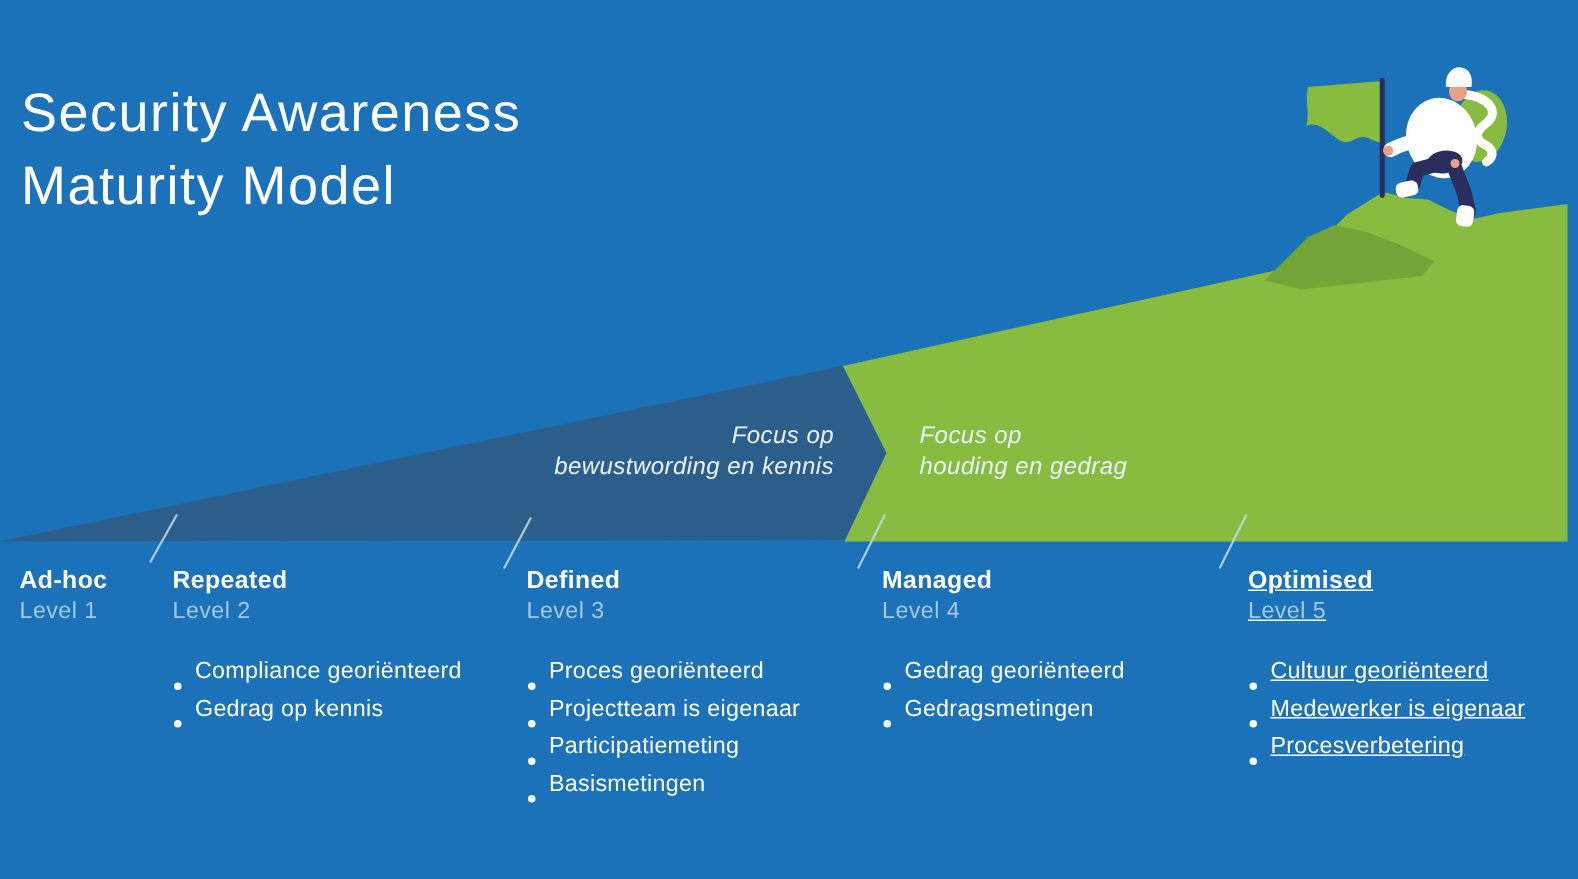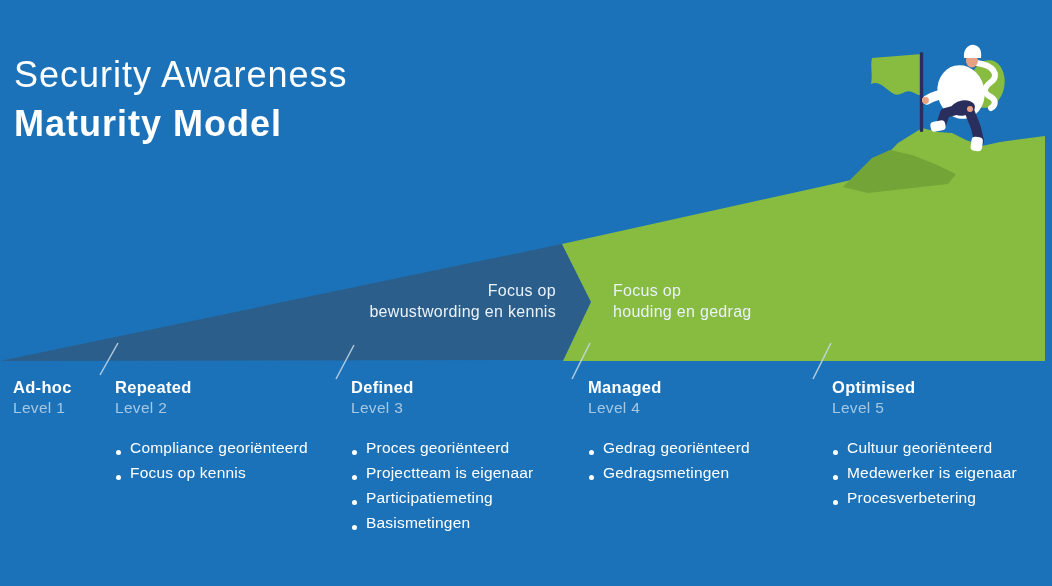--- a/index.html
+++ b/index.html
@@ -6,34 +6,34 @@
   .stage{
     position:relative;width:1052px;height:586px;overflow:hidden;
     background:#1B72B8;
     font-family:"Liberation Sans", sans-serif;
     -webkit-font-smoothing:antialiased;
   }
   .shapes{position:absolute;left:0;top:0;width:1052px;height:586px;display:block;}
 
   .title{position:absolute;left:14px;top:50px;color:#fff;}
   .title-light{font-size:36px;line-height:49px;font-weight:400;letter-spacing:1px;}
-  .title-bold{font-size:36px;line-height:49px;font-weight:700;letter-spacing:1px;}
+  .title-bold{font-size:36px;line-height:49px;font-weight:400;letter-spacing:1px;}
 
-  .focus{position:absolute;top:280px;color:#EAF2FA;font-size:16px;line-height:21px;letter-spacing:.3px;}
+  .focus{position:absolute;top:280px;color:#EAF2FA;font-size:16px;line-height:21px;letter-spacing:.3px;font-style:italic;}
   .focus-awareness{left:256px;width:300px;text-align:right;}
   .focus-behavior{left:613px;text-align:left;}
 
   .level{position:absolute;top:377px;white-space:nowrap;color:#fff;}
   .level h3{margin:0;font-size:16.5px;line-height:21px;font-weight:700;letter-spacing:.3px;}
   .level .stage-label{font-size:15.5px;line-height:20px;color:#A5C8E5;letter-spacing:.3px;}
   .level ul{list-style:none;margin:17px 0 0;padding:0;}
-  .level li{display:flex;align-items:center;font-size:15.5px;line-height:25px;letter-spacing:.2px;}
+  .level li{display:flex;align-items:flex-end;font-size:15.5px;line-height:25px;letter-spacing:.2px;}
   .level .dot{width:5px;height:5px;border-radius:50%;background:#fff;margin:10px 9px 0 1px;flex:none;}
 
-  .col-1{left:13px;}  .col-2{left:115px;}  .col-3{left:351px;}  .col-4{left:588px;}  .col-5{left:832px;}
+  .col-1{left:13px;}  .col-2{left:115px;}  .col-3{left:351px;}  .col-4{left:588px;}  .col-5{left:832px;text-decoration:underline;}
 </style>
 </head>
 <body>
 
 <div class="stage">
 
   <svg class="shapes" viewBox="0 0 1052 586" aria-hidden="true">
 
     <polygon points="0,361 562,244 591,302 563,360" fill="#2B5E8A"></polygon>
 
@@ -93,21 +93,21 @@
   <section class="level col-2">
     <h3>Repeated</h3>
     <div class="stage-label">Level 2</div>
     <ul>
       <li>
           <span class="dot"></span>
           <span>Compliance georiënteerd</span>
         </li>
       <li>
           <span class="dot"></span>
-          <span>Focus op kennis</span>
+          <span>Gedrag op kennis</span>
         </li>
     </ul>
   </section>
 
   <section class="level col-3">
     <h3>Defined</h3>
     <div class="stage-label">Level 3</div>
     <ul>
       <li>
           <span class="dot"></span>

